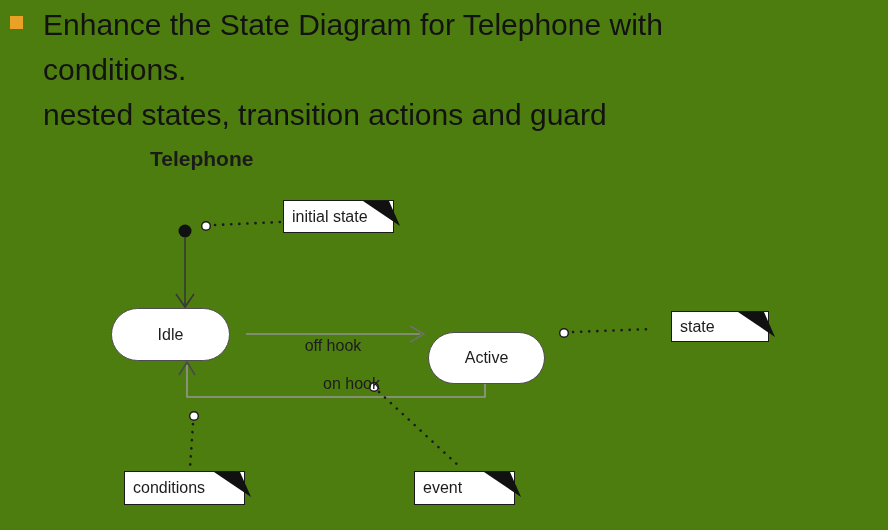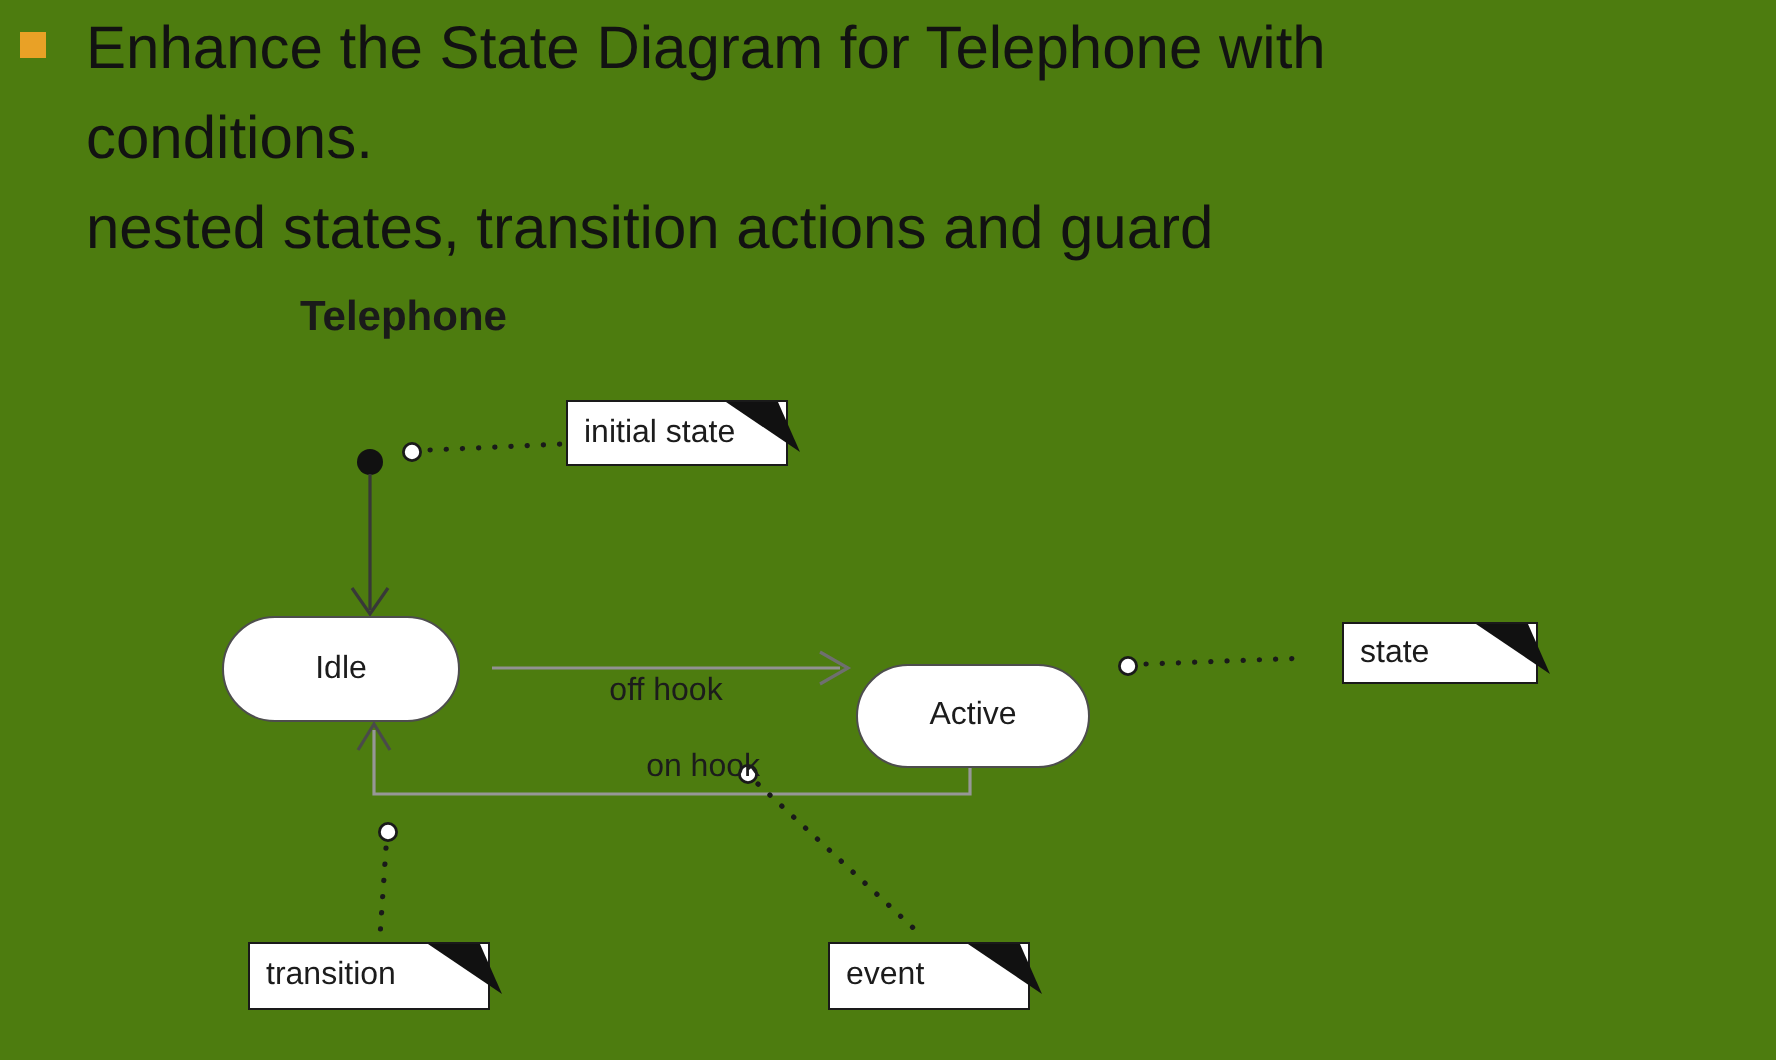--- a/index.html
+++ b/index.html
@@ -142,21 +142,21 @@
       <polygon points="6,2 32,2 43,27" fill="#111"></polygon>
     </svg>
   </div>
   <div class="note state-note">
     <span>state</span>
     <svg class="fold" viewBox="0 0 44 30">
       <polygon points="6,2 32,2 43,27" fill="#111"></polygon>
     </svg>
   </div>
   <div class="note transition">
-    <span>transition</span>
+    <span>conditions</span>
     <svg class="fold" viewBox="0 0 44 30">
       <polygon points="6,2 32,2 43,27" fill="#111"></polygon>
     </svg>
   </div>
   <div class="note event">
     <span>event</span>
     <svg class="fold" viewBox="0 0 44 30">
       <polygon points="6,2 32,2 43,27" fill="#111"></polygon>
     </svg>
   </div>

